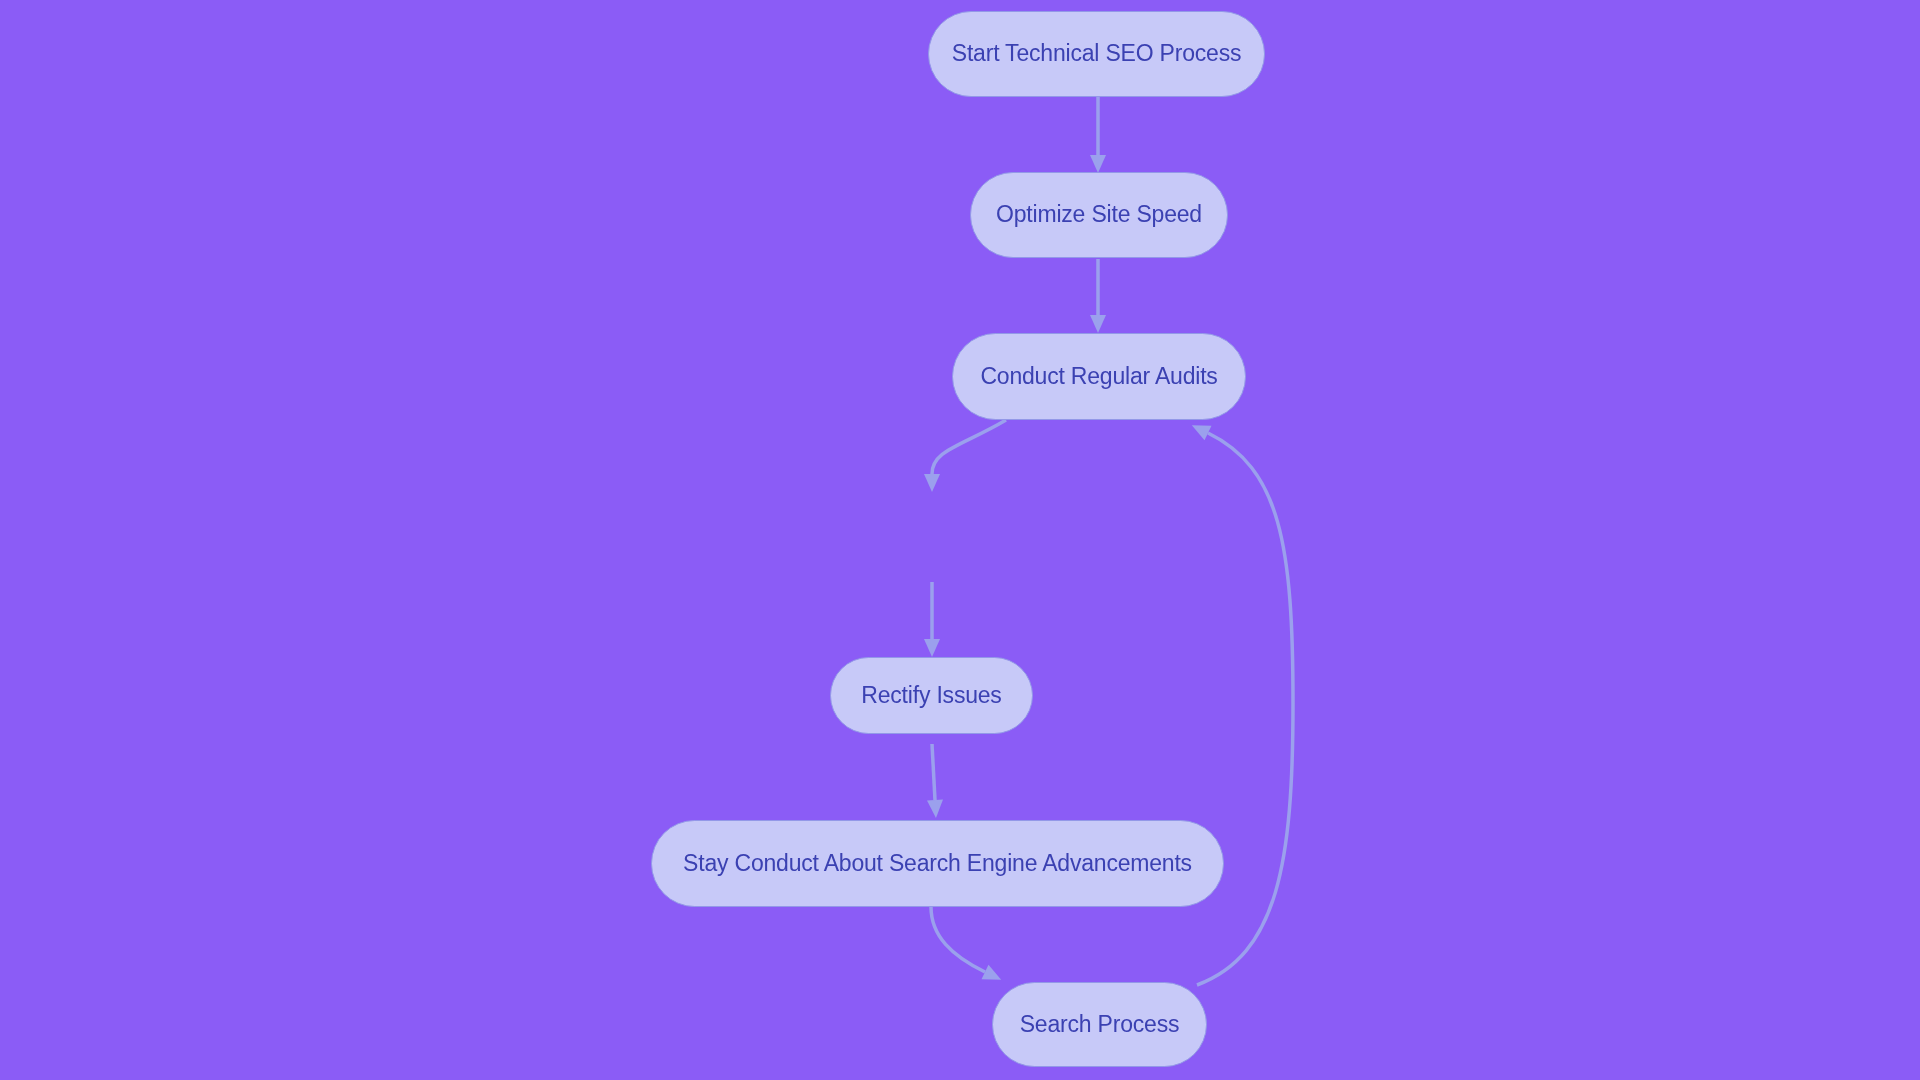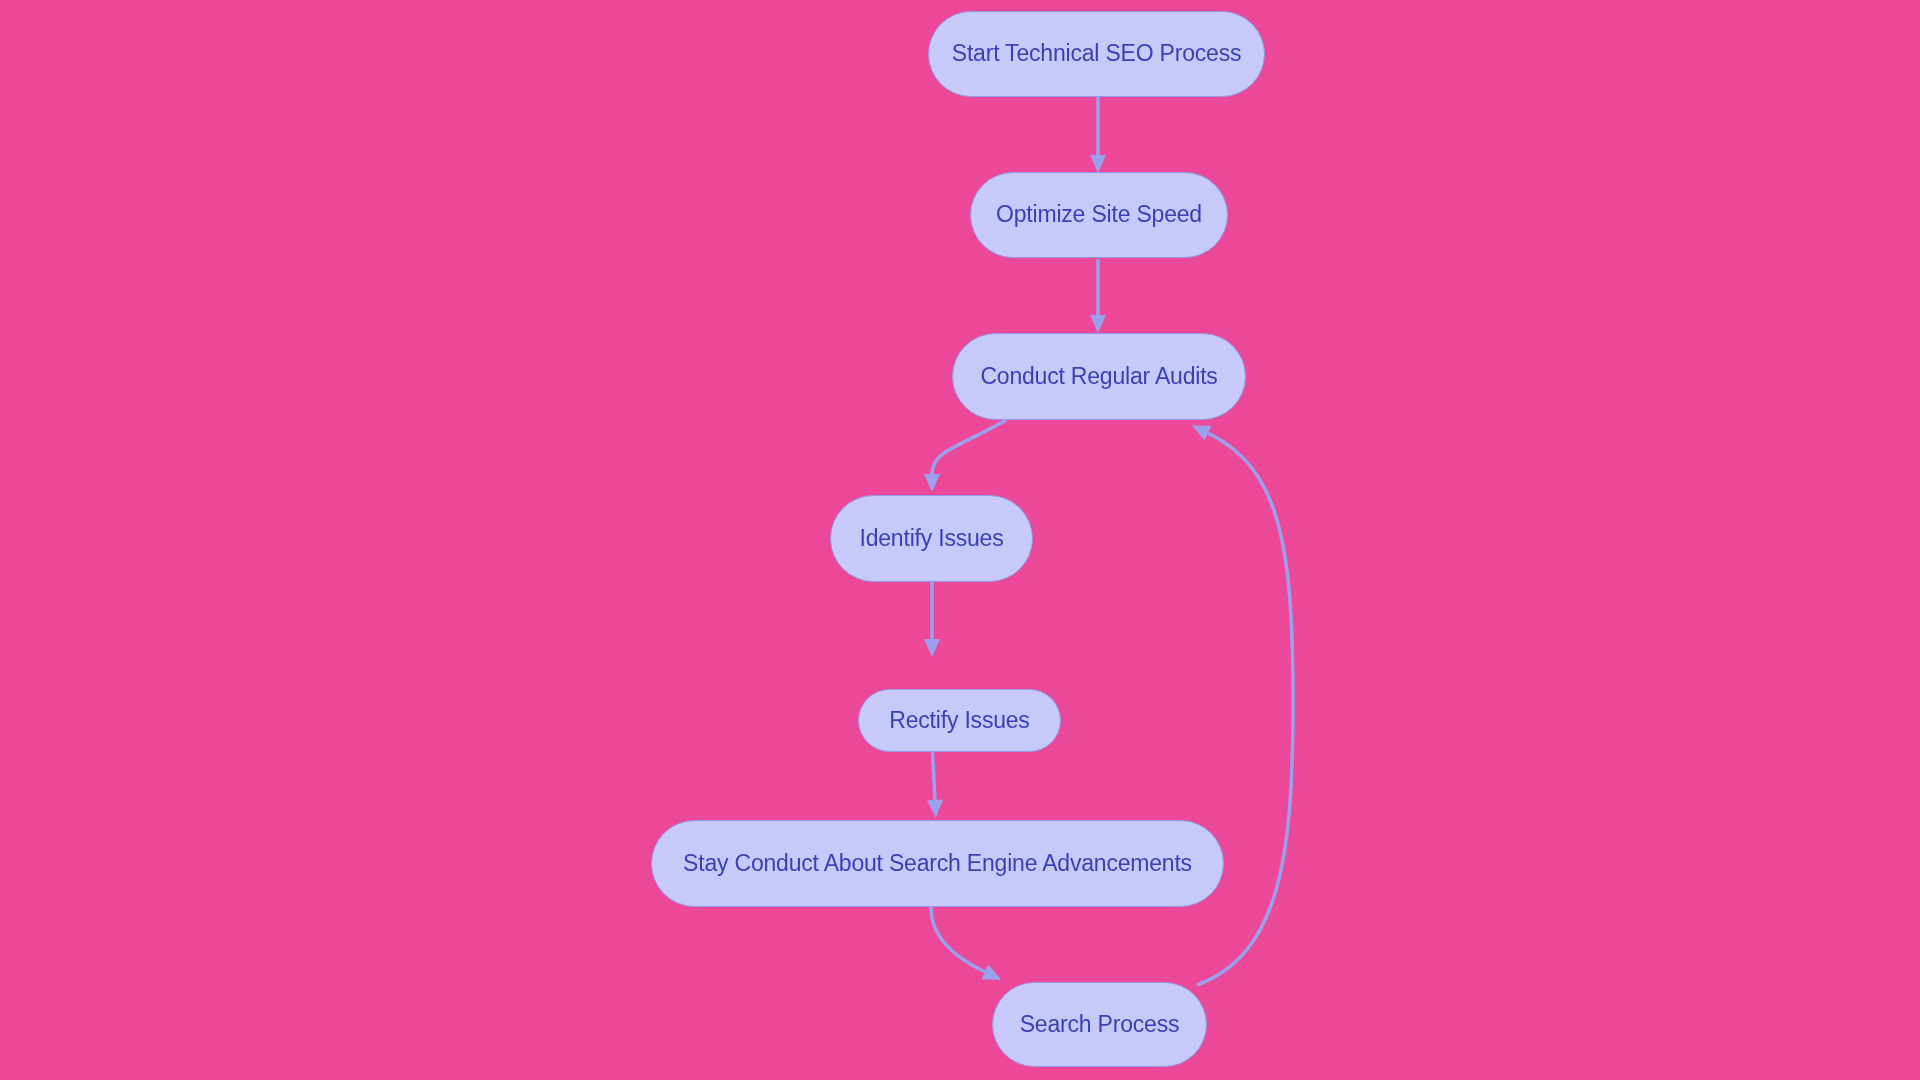--- a/index.html
+++ b/index.html
@@ -4,21 +4,21 @@
 <style>
   html, body {
     margin: 0;
     padding: 0;
     background: #ffffff;
   }
   #canvas {
     position: relative;
     width: 1920px;
     height: 1080px;
-    background: #ec4899;
+    background: #8b5cf6;
     overflow: hidden;
     font-family: "Liberation Sans", "DejaVu Sans", sans-serif;
   }
   #edges {
     position: absolute;
     left: 0;
     top: 0;
     width: 1920px;
     height: 1080px;
   }
@@ -63,21 +63,20 @@
     <path class="edge-path" d="M 931 907 C 931 936, 952 956, 985 972" marker-end="url(#arrow)"></path>
     <path class="edge-path" d="M 1197 985 C 1278 955, 1293 862, 1293 703 C 1293 545, 1280 468, 1208 433" marker-end="url(#arrow)"></path>
   </svg>
 
   <div class="flow-node" style="left:928px;  top:11px;  width:337px; height:86px;">Start Technical SEO Process</div>
 
   <div class="flow-node" style="left:952px;  top:333px; width:294px; height:87px;">Conduct Regular Audits</div>
 
   <div class="flow-node" style="left:970px;  top:172px; width:258px; height:86px;">Optimize Site Speed</div>
 
-  <div class="flow-node" style="left:830px;  top:495px; width:203px; height:87px;">Identify Issues</div>
 
-  <div class="flow-node" style="left:858px;  top:657px; width:203px; height:63px;margin-top:32px;">Rectify Issues</div>
+  <div class="flow-node" style="left:830px;  top:657px; width:203px; height:77px;">Rectify Issues</div>
 
   <div class="flow-node" style="left:651px;  top:820px; width:573px; height:87px;">Stay Conduct About Search Engine Advancements</div>
 
   <div class="flow-node" style="left:992px;  top:982px; width:215px; height:85px;">Search Process</div>
 
 </div>
 
 </body></html>

